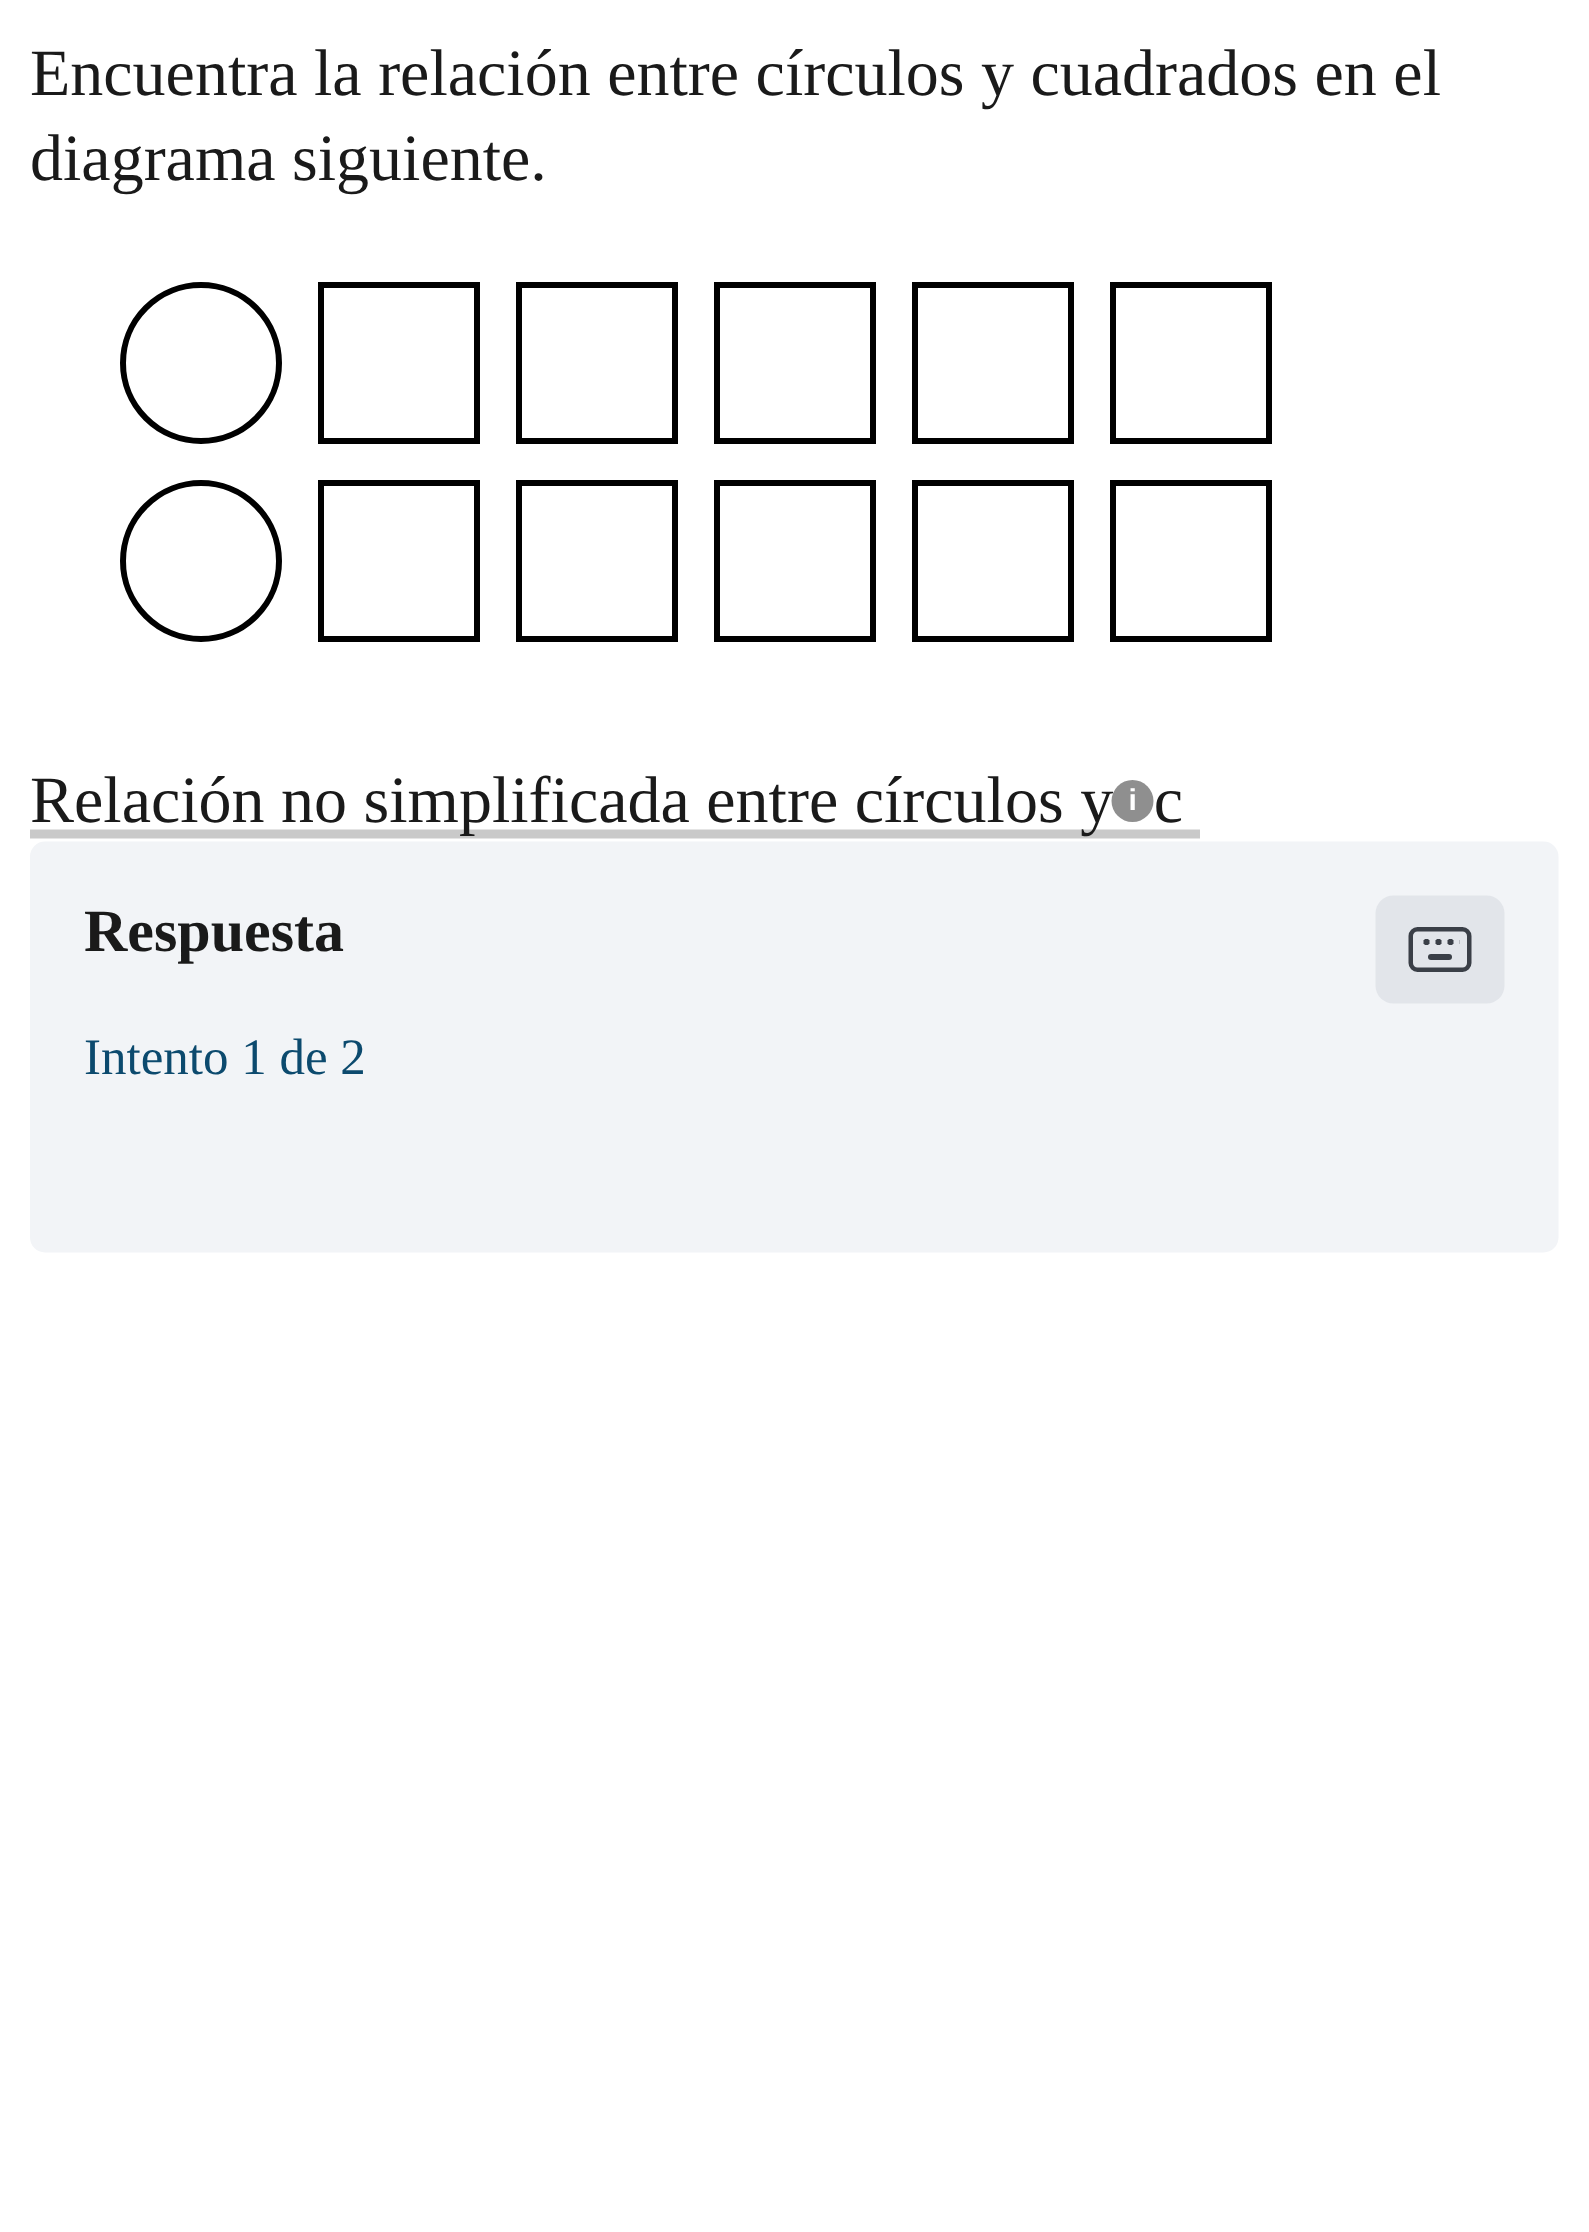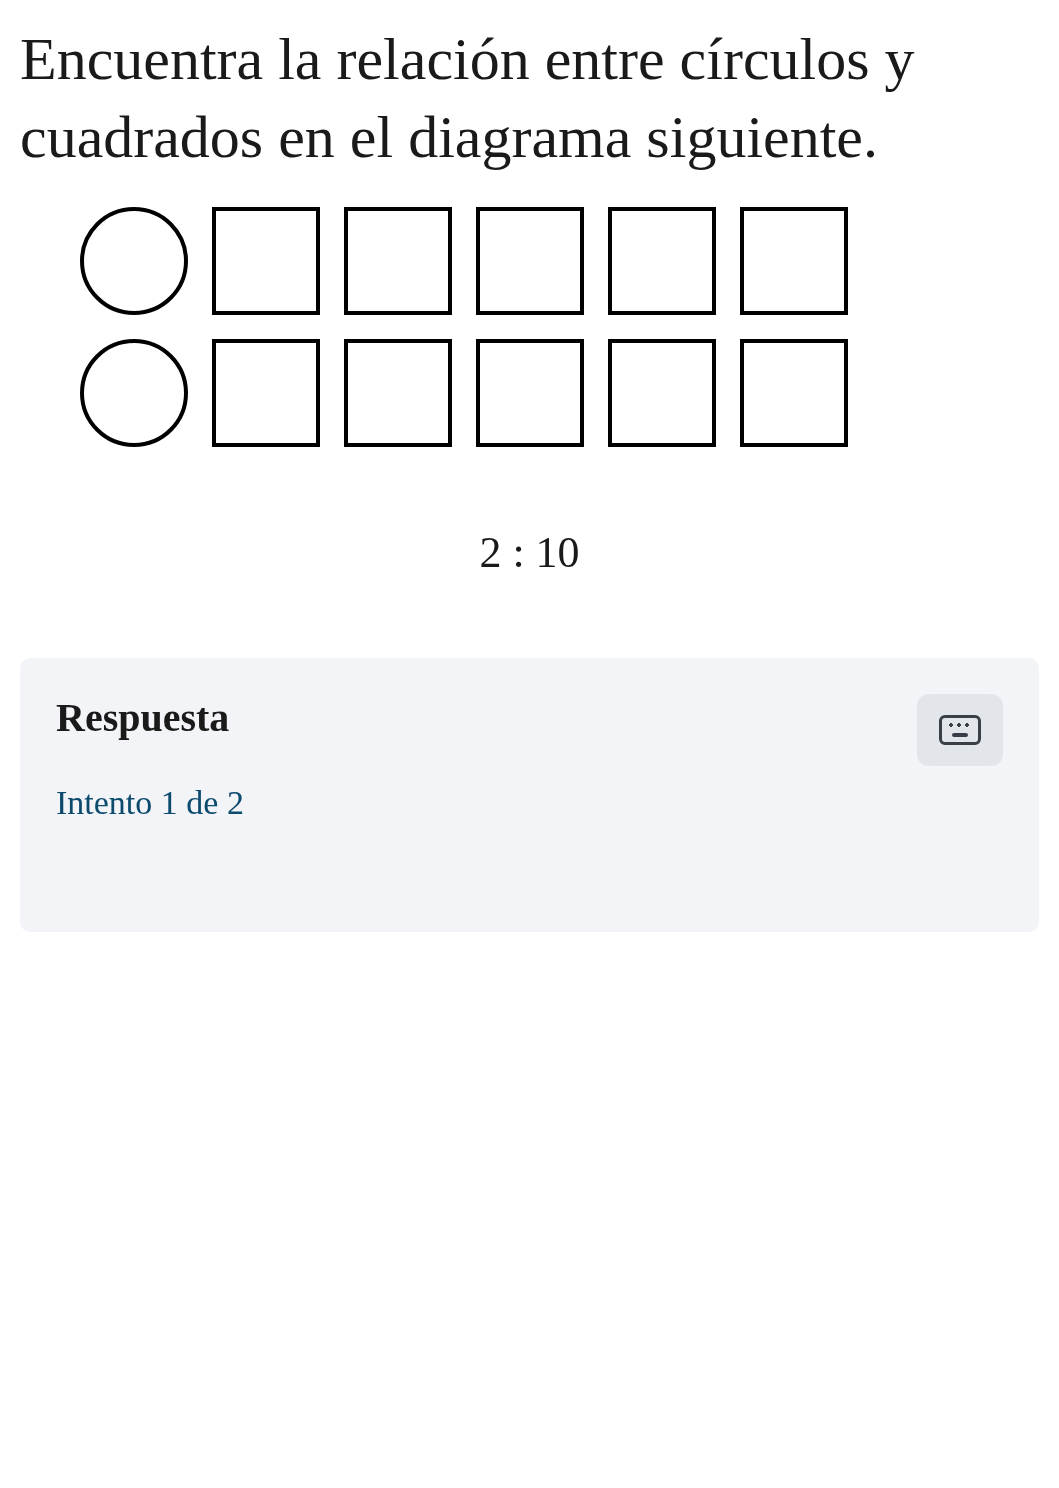--- a/index.html
+++ b/index.html
@@ -8,23 +8,23 @@
     padding: 0;
     font-family: Georgia, 'Times New Roman', serif;
     color: #1a1a1a;
     background: #fff;
     width: 1059px;
   }
   .page {
     padding: 20px 20px 40px 20px;
   }
   .question {
-    font-size: 60px;
+    font-size: 44px;
     line-height: 1.3;
-    margin-bottom: 31px;
+    margin-bottom: 54px;
   }
   .diagram {
     margin: 0 0 80px 60px;
   }
   .row {
     display: flex;
     gap: 24px;
     margin-bottom: 24px;
   }
   .circle {
@@ -172,22 +172,28 @@
     <div class="row">
       <div class="circle"></div>
       <div class="square"></div>
       <div class="square"></div>
       <div class="square"></div>
       <div class="square"></div>
       <div class="square"></div>
     </div>
   </div>
 
-
-  <div class="ratio">2 : 10</div>
+  <div class="relation-heading">
+    <span class="underline"></span>
+    <span class="text">
+      <span>Relación no simplificada entre círculos y</span>
+      <span class="info-icon">i</span><span>c</span>
+    </span>
+  </div>
+
 
   <div class="answer-card">
     <div class="answer-header">
       <div class="answer-title">Respuesta</div>
       <div class="kbd-button">
         <div class="kbd-icon"></div>
       </div>
     </div>
     <div class="attempt">Intento 1 de 2</div>
 

